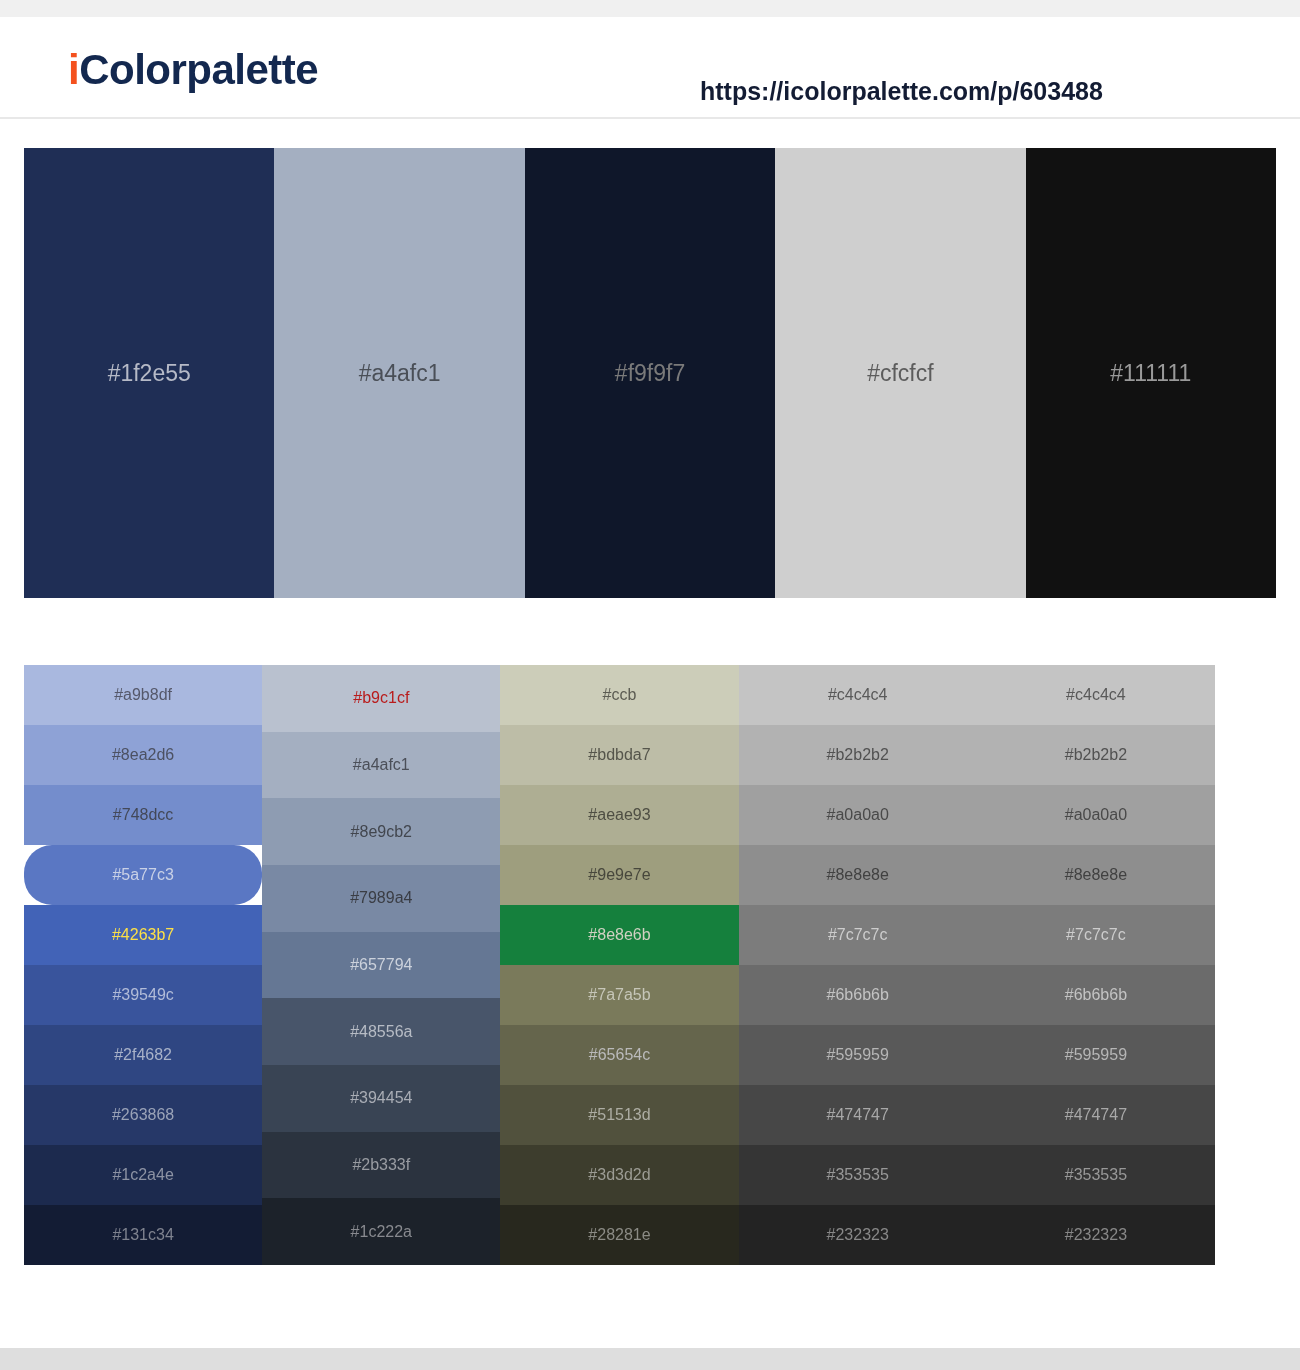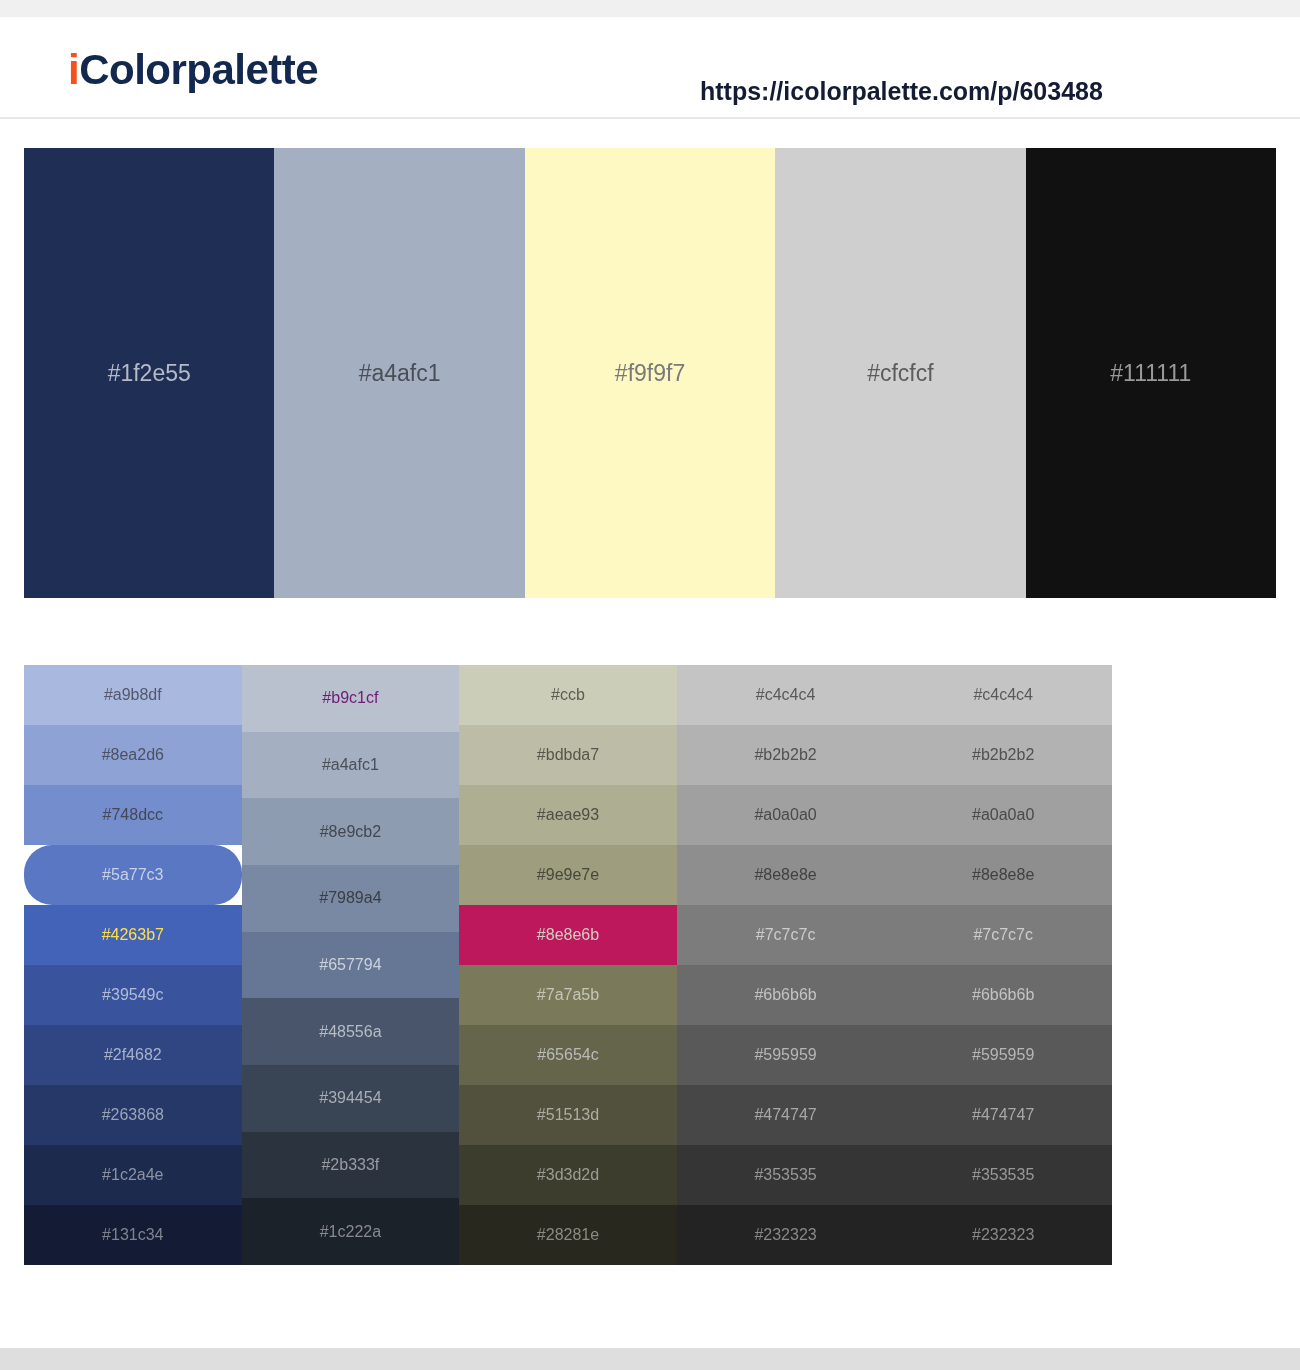--- a/index.html
+++ b/index.html
@@ -86,21 +86,21 @@
     line-height: 1;
     white-space: nowrap;
     user-select: text;
   }
 
   
   .shades-grid {
     position: absolute;
     left: 24px;
     top: 665px;
-    width: 1088px;
+    width: 1191px;
     height: 600px;
     display: flex;
   }
   .shade-col {
     flex: 1 1 0;
     display: flex;
     flex-direction: column;
   }
   .shade-cell {
     flex: 1 1 0;
@@ -139,21 +139,21 @@
     <div class="page-url">https://icolorpalette.com/p/603488</div>
   </div>
 
   <div class="swatch-strip">
       <div class="swatch" style="background: rgb(31, 46, 85);">
         <span class="swatch-label" style="color: rgb(182, 186, 199);">#1f2e55</span>
       </div>
       <div class="swatch" style="background: rgb(164, 175, 193);">
         <span class="swatch-label" style="color: rgb(74, 79, 87);">#a4afc1</span>
       </div>
-      <div class="swatch" style="background: #fef9c3; justify-content: center;">
+      <div class="swatch" style="background: #0f172a; justify-content: center;">
         <span class="swatch-label" style="color: rgb(122, 122, 122);">#f9f9f7</span>
       </div>
       <div class="swatch" style="background: rgb(207, 207, 207);">
         <span class="swatch-label" style="color: rgb(92, 92, 92);">#cfcfcf</span>
       </div>
       <div class="swatch" style="background: rgb(17, 17, 17);">
         <span class="swatch-label" style="color: rgb(154, 154, 154);">#111111</span>
       </div>
     </div>
 
@@ -185,21 +185,21 @@
         </div>
         <div class="shade-cell" style="background: rgb(28, 42, 78);">
           <span class="shade-label" style="color: rgb(141, 147, 164);">#1c2a4e</span>
         </div>
         <div class="shade-cell" style="background: rgb(19, 28, 52); justify-content: center;">
           <span class="shade-label" style="color: rgb(127, 131, 143);">#131c34</span>
         </div>
       </div>
       <div class="shade-col">
         <div class="shade-cell" style="background: rgb(185, 193, 207);">
-          <span class="shade-label" style="color: #701a75;">#b9c1cf</span>
+          <span class="shade-label" style="color: #b91c1c;">#b9c1cf</span>
         </div>
         <div class="shade-cell" style="background: rgb(164, 175, 193);">
           <span class="shade-label" style="color: rgb(75, 79, 88);">#a4afc1</span>
         </div>
         <div class="shade-cell" style="background: rgb(142, 156, 178);">
           <span class="shade-label" style="color: rgb(66, 70, 78);">#8e9cb2</span>
         </div>
         <div class="shade-cell" style="background: rgb(121, 137, 164);">
           <span class="shade-label" style="color: rgb(58, 61, 68);">#7989a4</span>
         </div>
@@ -225,21 +225,21 @@
         </div>
         <div class="shade-cell" style="background: rgb(189, 189, 167);">
           <span class="shade-label" style="color: rgb(85, 85, 75);">#bdbda7</span>
         </div>
         <div class="shade-cell" style="background: rgb(174, 174, 147);">
           <span class="shade-label" style="color: rgb(78, 78, 67);">#aeae93</span>
         </div>
         <div class="shade-cell" style="background: rgb(158, 158, 126);">
           <span class="shade-label" style="color: rgb(71, 71, 60);">#9e9e7e</span>
         </div>
-        <div class="shade-cell" style="background: #be185d;">
+        <div class="shade-cell" style="background: #15803d;">
           <span class="shade-label" style="color: rgb(208, 208, 194);">#8e8e6b</span>
         </div>
         <div class="shade-cell" style="background: rgb(122, 122, 91);">
           <span class="shade-label" style="color: rgb(198, 198, 184);">#7a7a5b</span>
         </div>
         <div class="shade-cell" style="background: rgb(101, 101, 76);">
           <span class="shade-label" style="color: rgb(186, 186, 186);">#65654c</span>
         </div>
         <div class="shade-cell" style="background: rgb(81, 81, 61);">
           <span class="shade-label" style="color: rgb(173, 173, 163);">#51513d</span>

